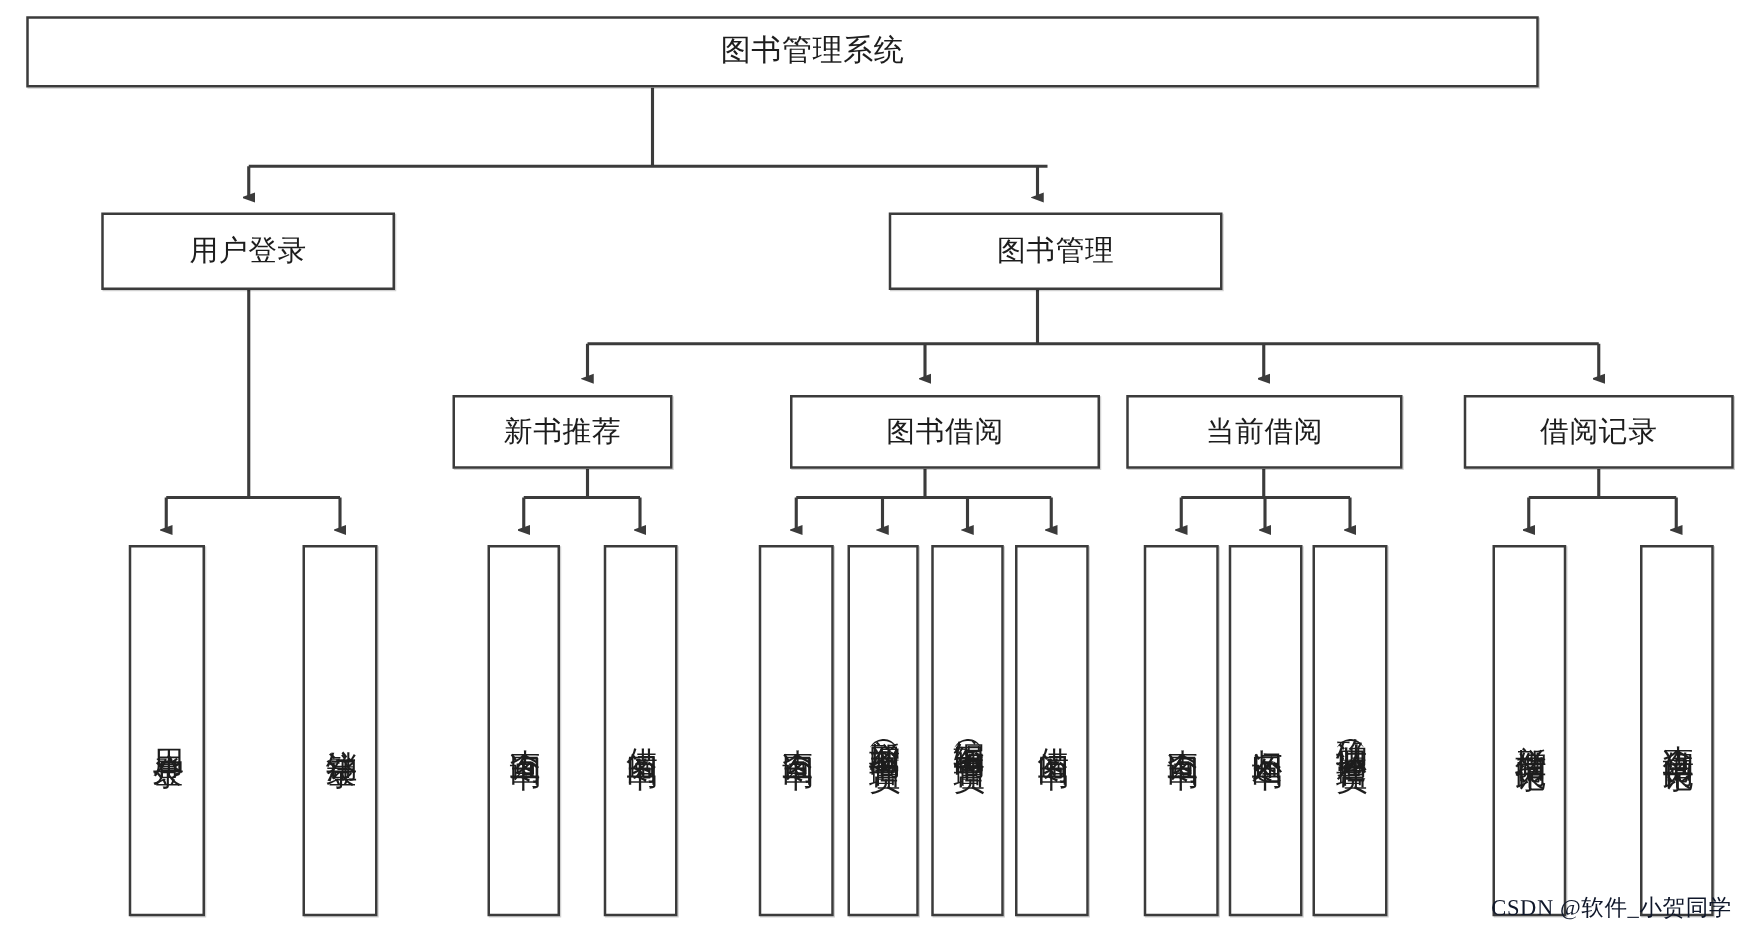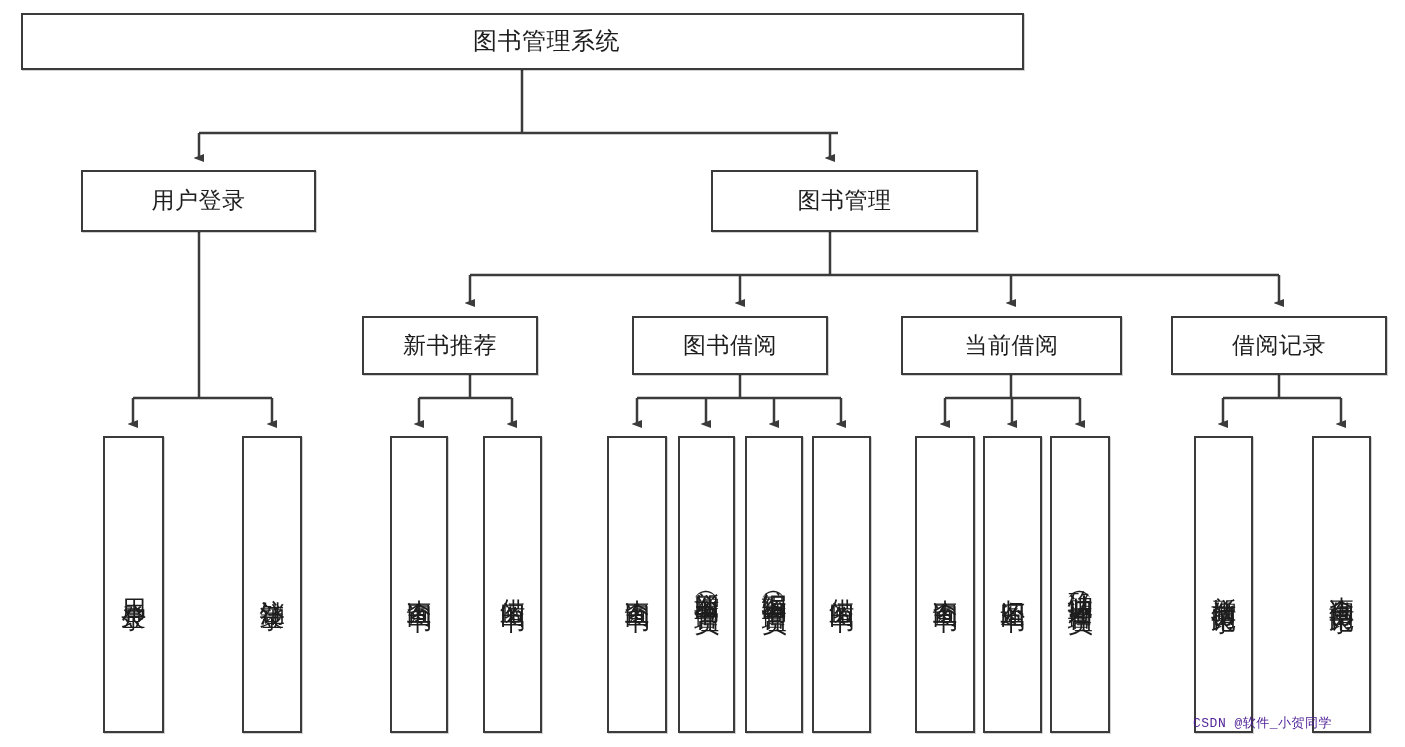--- a/index.html
+++ b/index.html
@@ -56,25 +56,25 @@
     font-size:25px;
     line-height:1.02;
     letter-spacing:3px;
     max-height:268px;
     white-space:normal;
   }
   .watermark{
     position:absolute;
     left:1193px;
     top:714px;
-    font-size:13px;
-    color:#4c1d95;
+    font-size:18px;
+    color:#0f172a;
     letter-spacing:0.5px;
     white-space:nowrap;
-    font-family:Liberation Mono, monospace;
+    font-family:Liberation Serif, serif;
   }
 </style>
 </head>
 <body>
 
 <div id="stage">
 
   <svg id="edges" viewBox="0 0 1405 747">
     <defs>
       <marker id="arrow" markerWidth="10" markerHeight="10" refX="5" refY="5" orient="auto" markerUnits="userSpaceOnUse">
@@ -118,35 +118,35 @@
       <path d="M1012,398 L1012,424" marker-end="url(#arrow)"></path>
       <path d="M1080,398 L1080,424" marker-end="url(#arrow)"></path>
 
       <path d="M1279,375 L1279,398"></path>
       <path d="M1223,398 L1341,398"></path>
       <path d="M1223,398 L1223,424" marker-end="url(#arrow)"></path>
       <path d="M1341,398 L1341,424" marker-end="url(#arrow)"></path>
     </g>
   </svg>
 
-  <div class="node root horiz" style="left:21px;top:13px;width:1003px;height:57px;padding-left:48px;">
+  <div class="node root horiz" style="left:21px;top:13px;width:1210px;height:57px;padding-left:48px;">
     <span class="lbl">图书管理系统</span>
   </div>
 
   <div class="node horiz" style="left:81px;top:170px;width:235px;height:62px;">
     <span class="lbl">用户登录</span>
   </div>
   <div class="node horiz" style="left:711px;top:170px;width:267px;height:62px;">
     <span class="lbl">图书管理</span>
   </div>
 
   <div class="node horiz" style="left:362px;top:316px;width:176px;height:59px;">
     <span class="lbl">新书推荐</span>
   </div>
-  <div class="node horiz" style="left:632px;top:316px;width:196px;height:59px;">
+  <div class="node horiz" style="left:632px;top:316px;width:248px;height:59px;">
     <span class="lbl">图书借阅</span>
   </div>
   <div class="node horiz" style="left:901px;top:316px;width:221px;height:59px;">
     <span class="lbl">当前借阅</span>
   </div>
   <div class="node horiz" style="left:1171px;top:316px;width:216px;height:59px;">
     <span class="lbl">借阅记录</span>
   </div>
 
   <div class="node vert" style="left:103px;top:436px;width:61px;height:297px;">

